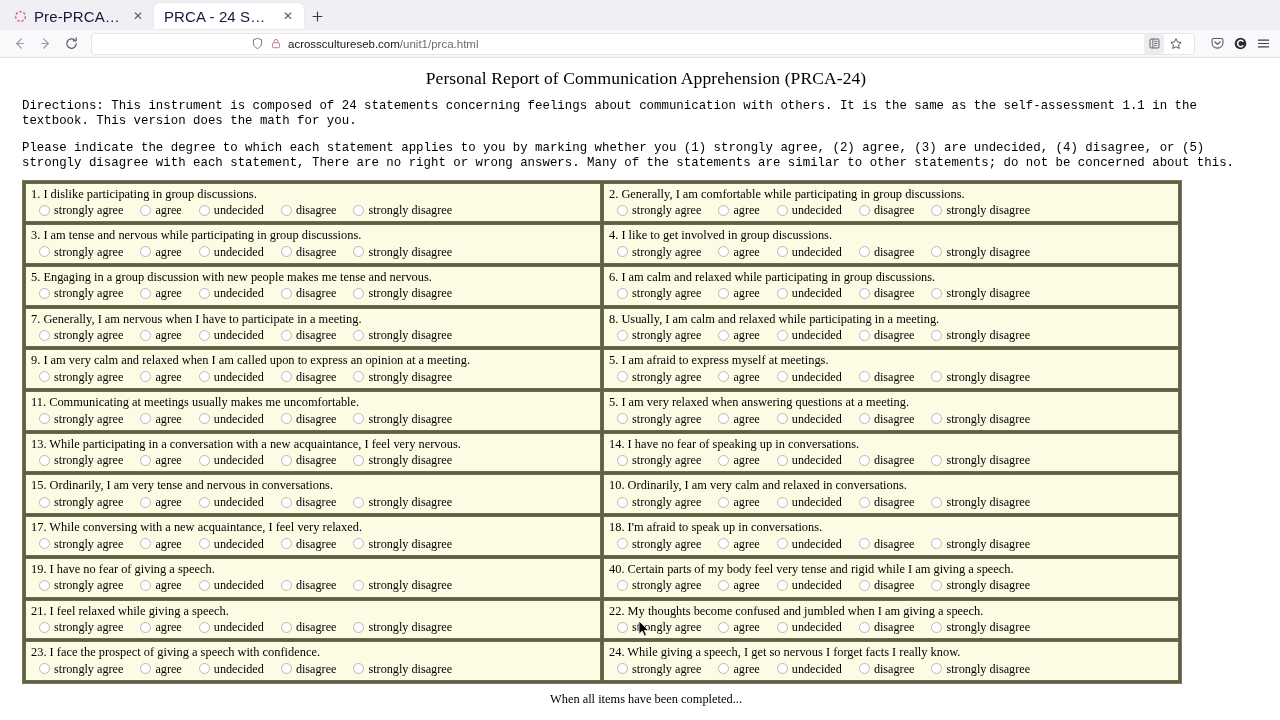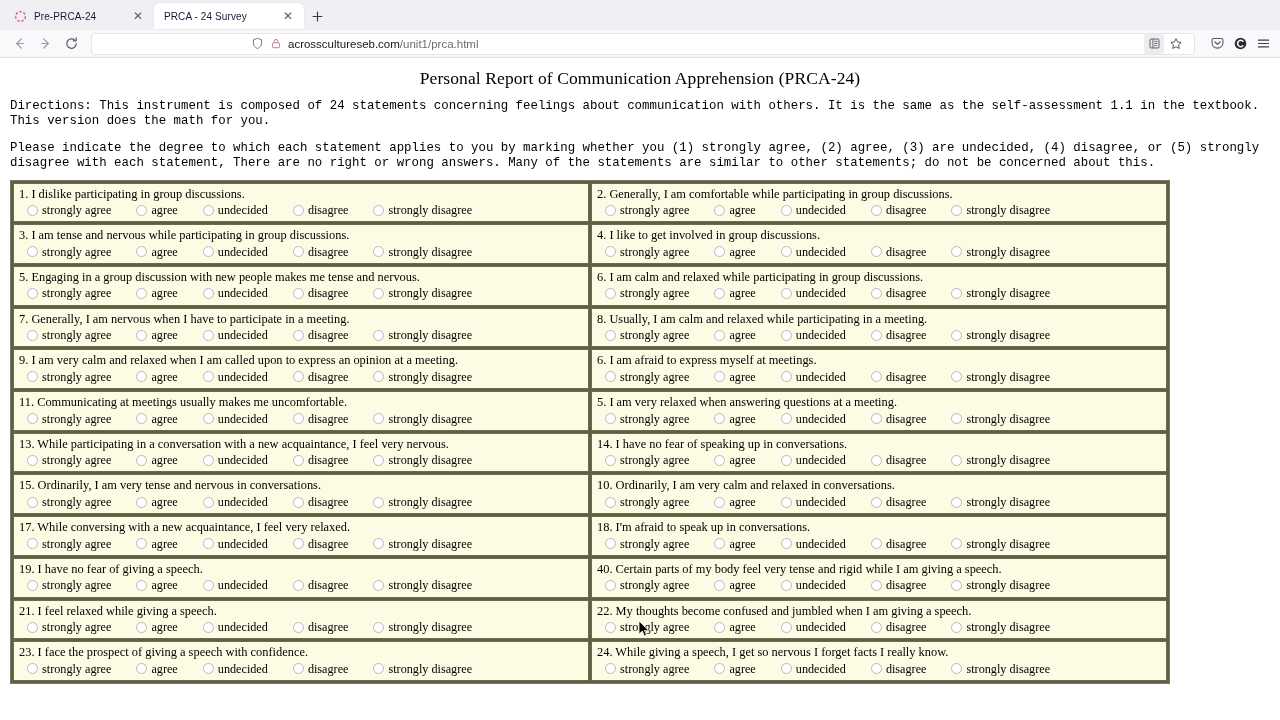--- a/index.html
+++ b/index.html
@@ -37,21 +37,21 @@
     max-width: 150px;
     margin-bottom: 1px;
   }
   .tab.inactive { background: transparent; }
   .tab.active { background: #ffffff; box-shadow: 0 0 1px rgba(0,0,0,.25); }
   .tab-label {
     flex: 1 1 auto;
     white-space: nowrap;
     overflow: hidden;
     text-overflow: ellipsis;
-    font-size: 10px;
+    font-size: 15px;
     letter-spacing: .1px;
   }
   .tab-fav { width: 13px; height: 13px; flex: none; display: block; }
   .tab-close {
     width: 16px; height: 16px; flex: none;
     display: flex; align-items: center; justify-content: center;
     color: #5b5b66; font-size: 12px; line-height: 1;
   }
   .newtab {
     width: 26px; height: 26px;
@@ -113,21 +113,21 @@
 
   
   .page {
     flex: 1 1 auto;
     background: #ffffff;
     overflow: hidden;
     font-family: "Liberation Serif", serif;
     color: #000000;
     padding: 0;
   }
-  .doc { padding: 6px 10px 0 10px; }
+  .doc { padding: 6px 10px 0 22px; }
 
   h1.title {
     font-family: "Liberation Serif", serif;
     font-size: 17.5px;
     font-weight: normal;
     text-align: center;
     margin: 4px 0 10px 0;
     letter-spacing: .1px;
   }
   p.dir {
@@ -159,21 +159,21 @@
   .q-text {
     font-size: 12.4px;
     line-height: 1.25;
     margin: 0 0 2px 0;
     white-space: nowrap;
     overflow: hidden;
   }
   .opts {
     display: flex;
     align-items: flex-end;
-    gap: 16px;
+    gap: 8px;
     padding-left: 8px;
   }
   .opt {
     display: inline-flex;
     align-items: center;
     font-size: 12.2px;
     margin-right: 9px;
     line-height: 1;
   }
   .radio {
@@ -529,21 +529,21 @@
                     <span class="radio"></span>
                     <span>disagree</span>
                   </label>
                   <label class="opt">
                     <span class="radio"></span>
                     <span>strongly disagree</span>
                   </label>
                 </div>
               </td>
               <td class="cell">
-                <div class="q-text">6. I am afraid to express myself at meetings.</div>
+                <div class="q-text">5. I am afraid to express myself at meetings.</div>
                 <div class="opts">
                   <label class="opt">
                     <span class="radio"></span>
                     <span>strongly agree</span>
                   </label>
                   <label class="opt">
                     <span class="radio"></span>
                     <span>agree</span>
                   </label>
                   <label class="opt">
@@ -921,20 +921,24 @@
                   <label class="opt">
                     <span class="radio"></span>
                     <span>strongly disagree</span>
                   </label>
                 </div>
               </td>
             </tr>
           </tbody>
       </table>
 
+      <div class="footer">
+        <div class="note">When all items have been completed...</div>
+
+      </div>
 
     </div>
   </div>
 </div>
 
 <svg class="cursor" style="left:638px; top:620px;" viewBox="0 0 12 18">
   <path d="M1 1 L1 14.2 L4.3 11.1 L6.4 15.9 L8.4 15 L6.4 10.4 L10.6 10.4 Z" fill="#000000" stroke="#ffffff" stroke-width="0.8"></path>
 </svg>
 
 </body></html>

